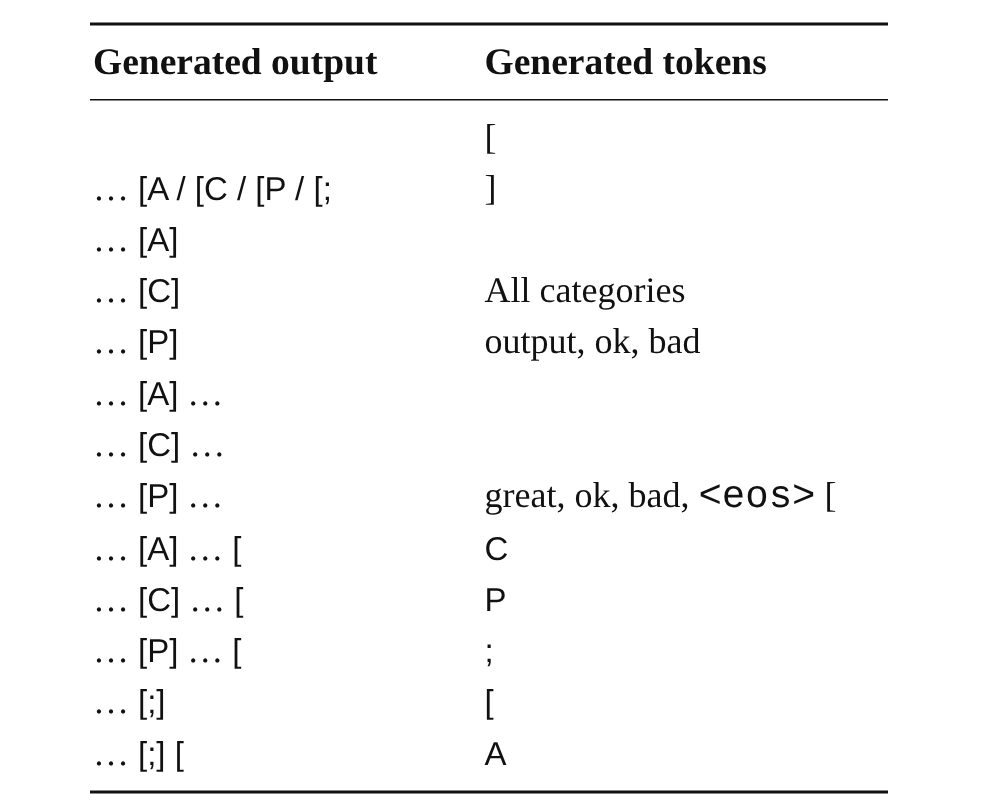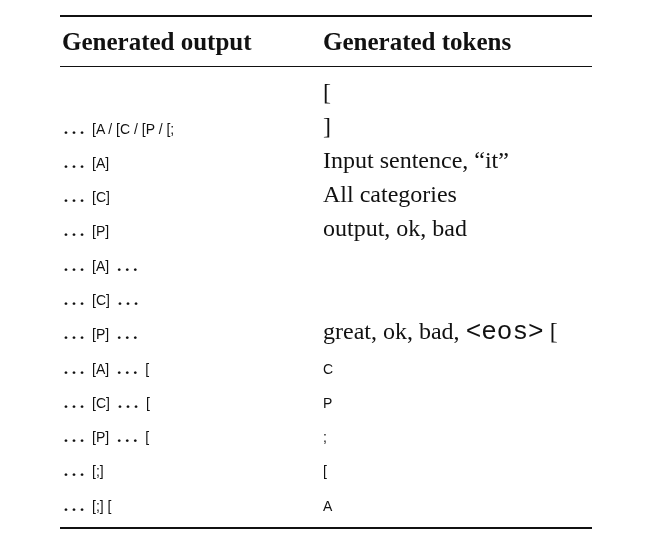--- a/index.html
+++ b/index.html
@@ -9,21 +9,21 @@
   .rule.mid{top:66px;height:1px;}
   .rule.bot{top:527px;height:2px;}
   .hdr{position:absolute;top:27px;font-family:"Liberation Serif",serif;font-weight:bold;font-size:25px;line-height:30px;white-space:nowrap;}
   .hdr.c1{left:62px;text-align:right;}
   .hdr.c2{left:323px;}
   .row{position:absolute;left:0;height:34px;width:658px;}
   .cell{position:absolute;top:0;line-height:34px;font-size:24px;white-space:nowrap;}
   .cell.c1{left:62px;}
   .cell.c2{left:323px;}
   .serif{font-family:"Liberation Serif",serif;}
-  .sans{font-family:"Liberation Sans",sans-serif;font-size:14px;margin-top:21px;}
+  .sans{font-family:"Liberation Sans",sans-serif;font-size:22px;margin-top:21px;}
   .mono{font-family:"Liberation Mono",monospace;font-size:26px;}
 </style>
 </head>
 <body>
 
 <div>
   <div class="rule top"></div>
   <div class="hdr c1">Generated output</div>
   <div class="hdr c2">Generated tokens</div>
   <div class="rule mid"></div>
@@ -31,21 +31,20 @@
       <div class="row" style="top: 75px;">
         <div class="cell c1"></div>
         <div class="cell c2"><span class="serif">[</span></div>
       </div>
       <div class="row" style="top: 109px;">
         <div class="cell c1"><span class="serif">… </span><span class="sans">[A / [C / [P / [;</span></div>
         <div class="cell c2"><span class="serif">]</span></div>
       </div>
       <div class="row" style="top: 143px;">
         <div class="cell c1"><span class="serif">… </span><span class="sans">[A]</span></div>
-        <div class="cell c2"><span class="serif">Input sentence, “it”</span></div>
       </div>
       <div class="row" style="top: 177px;">
         <div class="cell c1"><span class="serif">… </span><span class="sans">[C]</span></div>
         <div class="cell c2"><span class="serif">All categories</span></div>
       </div>
       <div class="row" style="top: 211px;">
         <div class="cell c1"><span class="serif">… </span><span class="sans">[P]</span></div>
         <div class="cell c2"><span class="serif">output, ok, bad</span></div>
       </div>
       <div class="row" style="top: 246px;">

